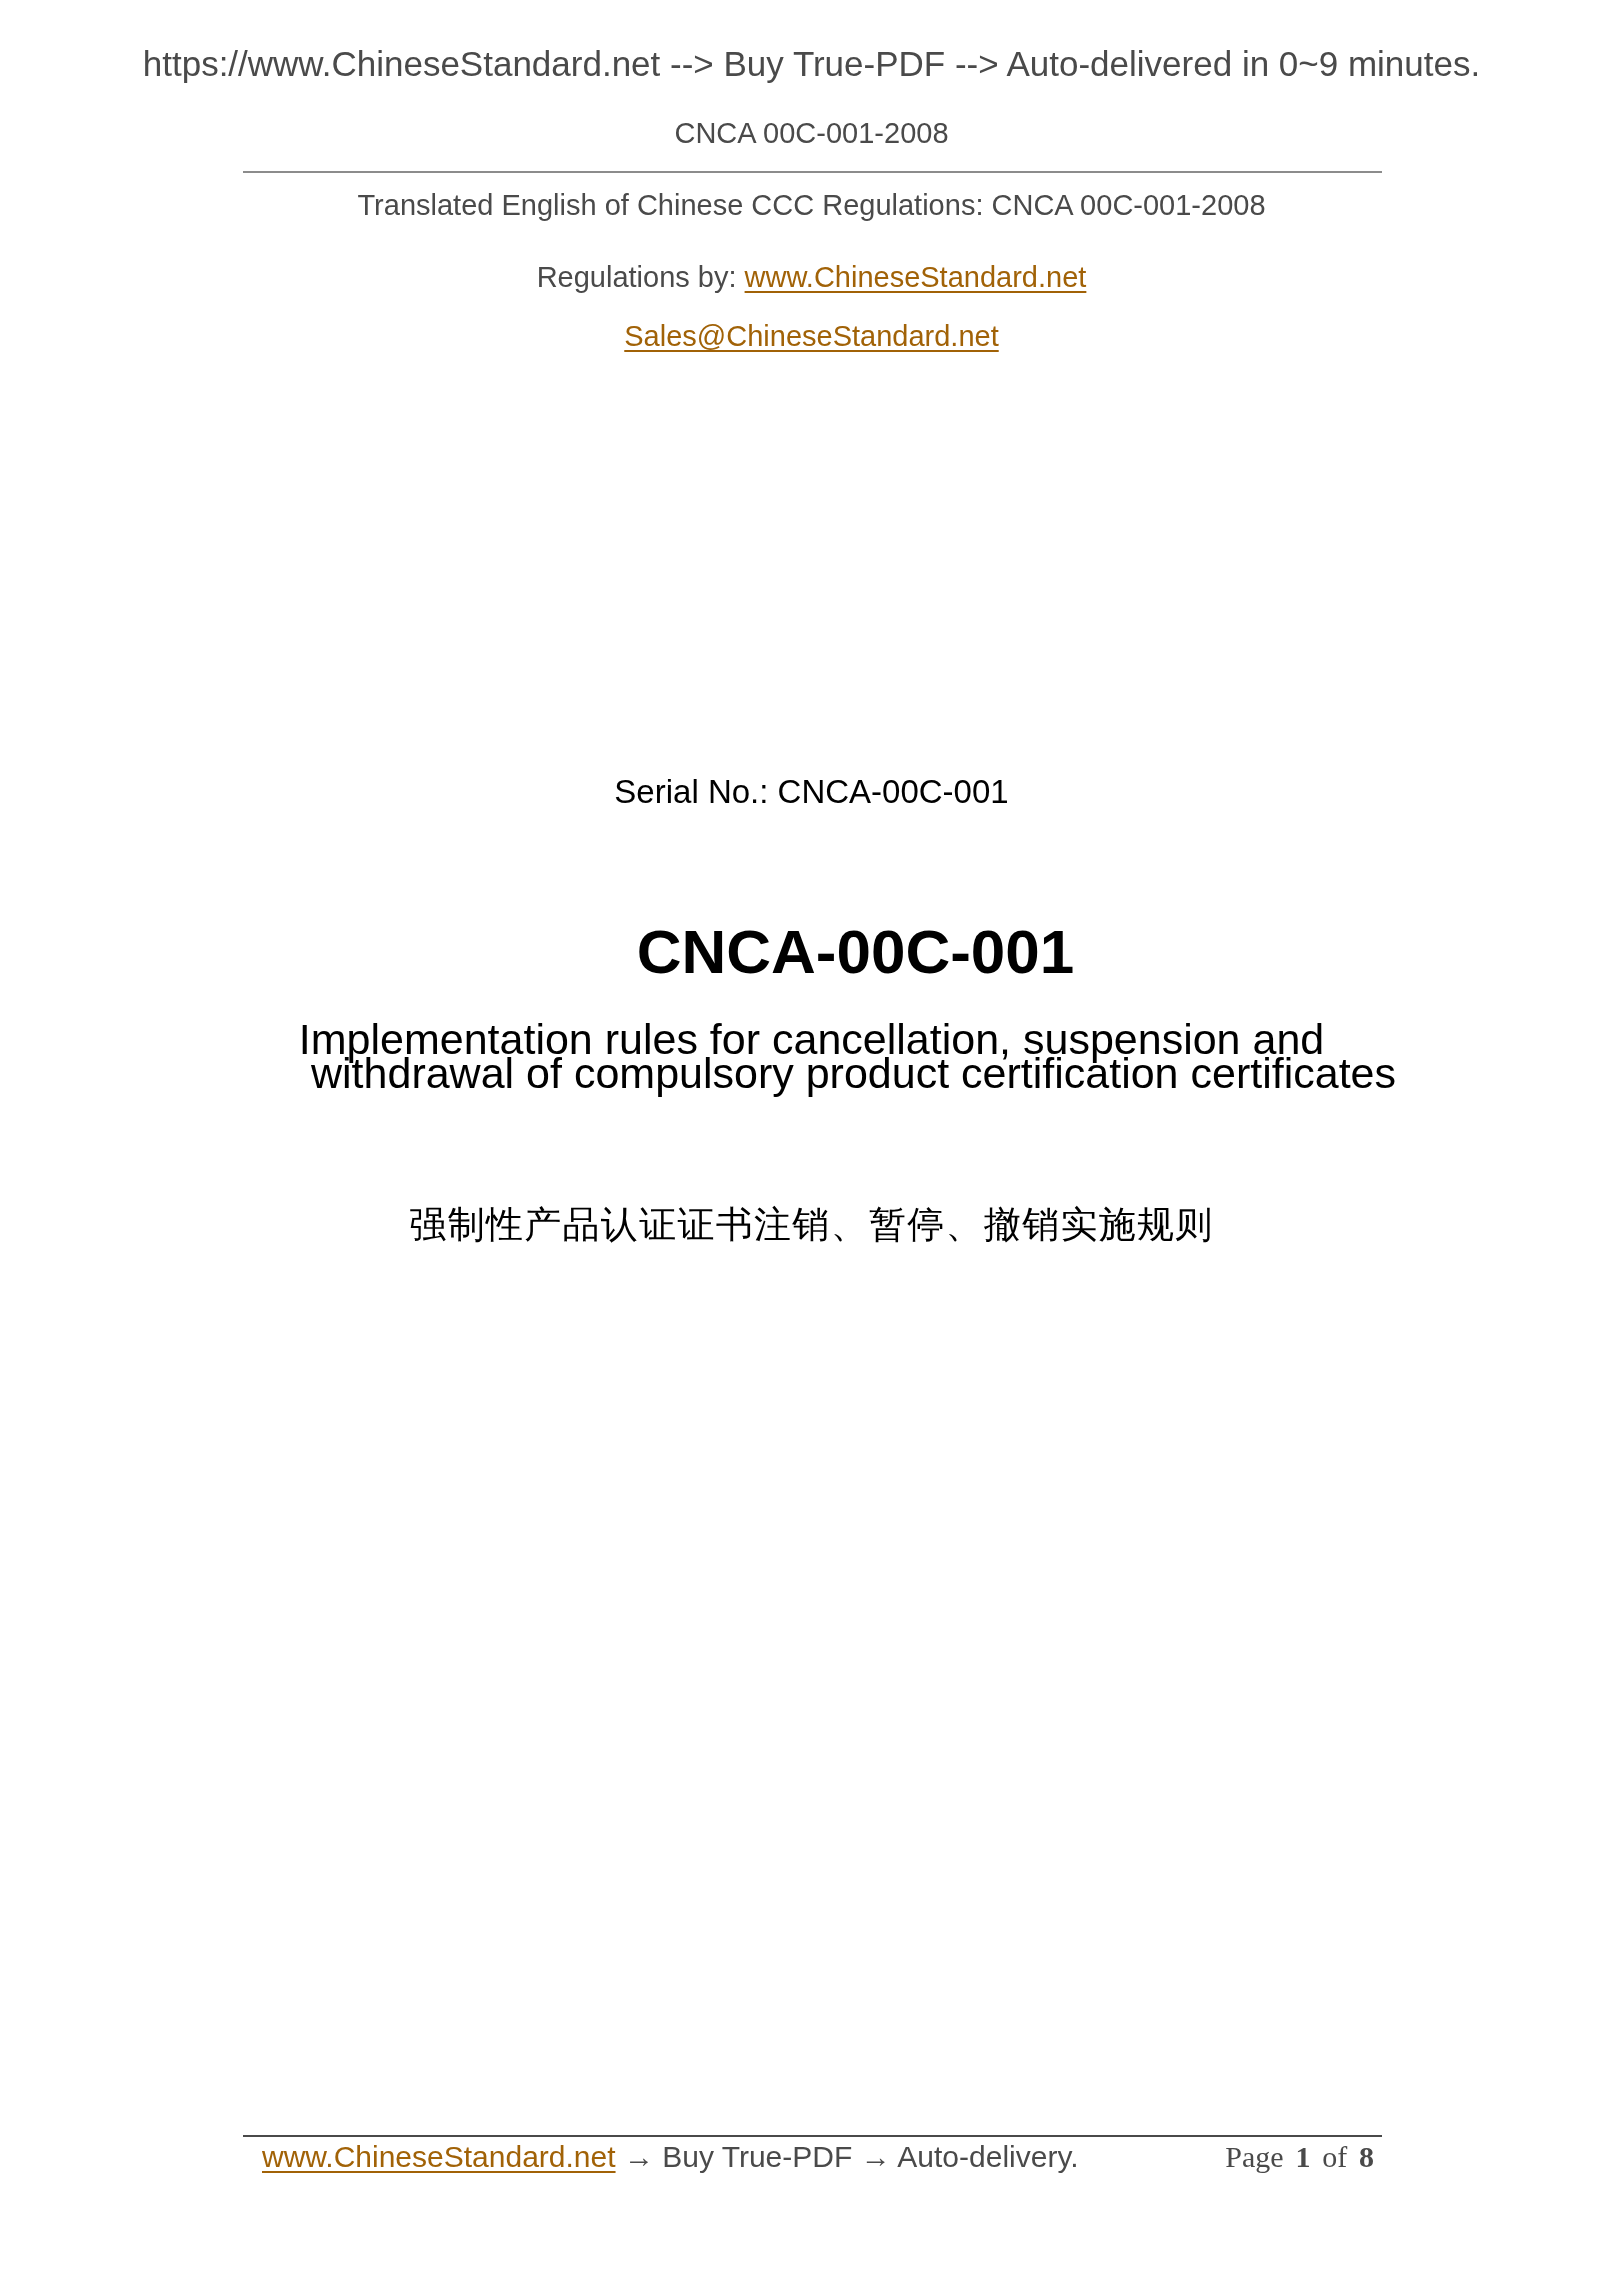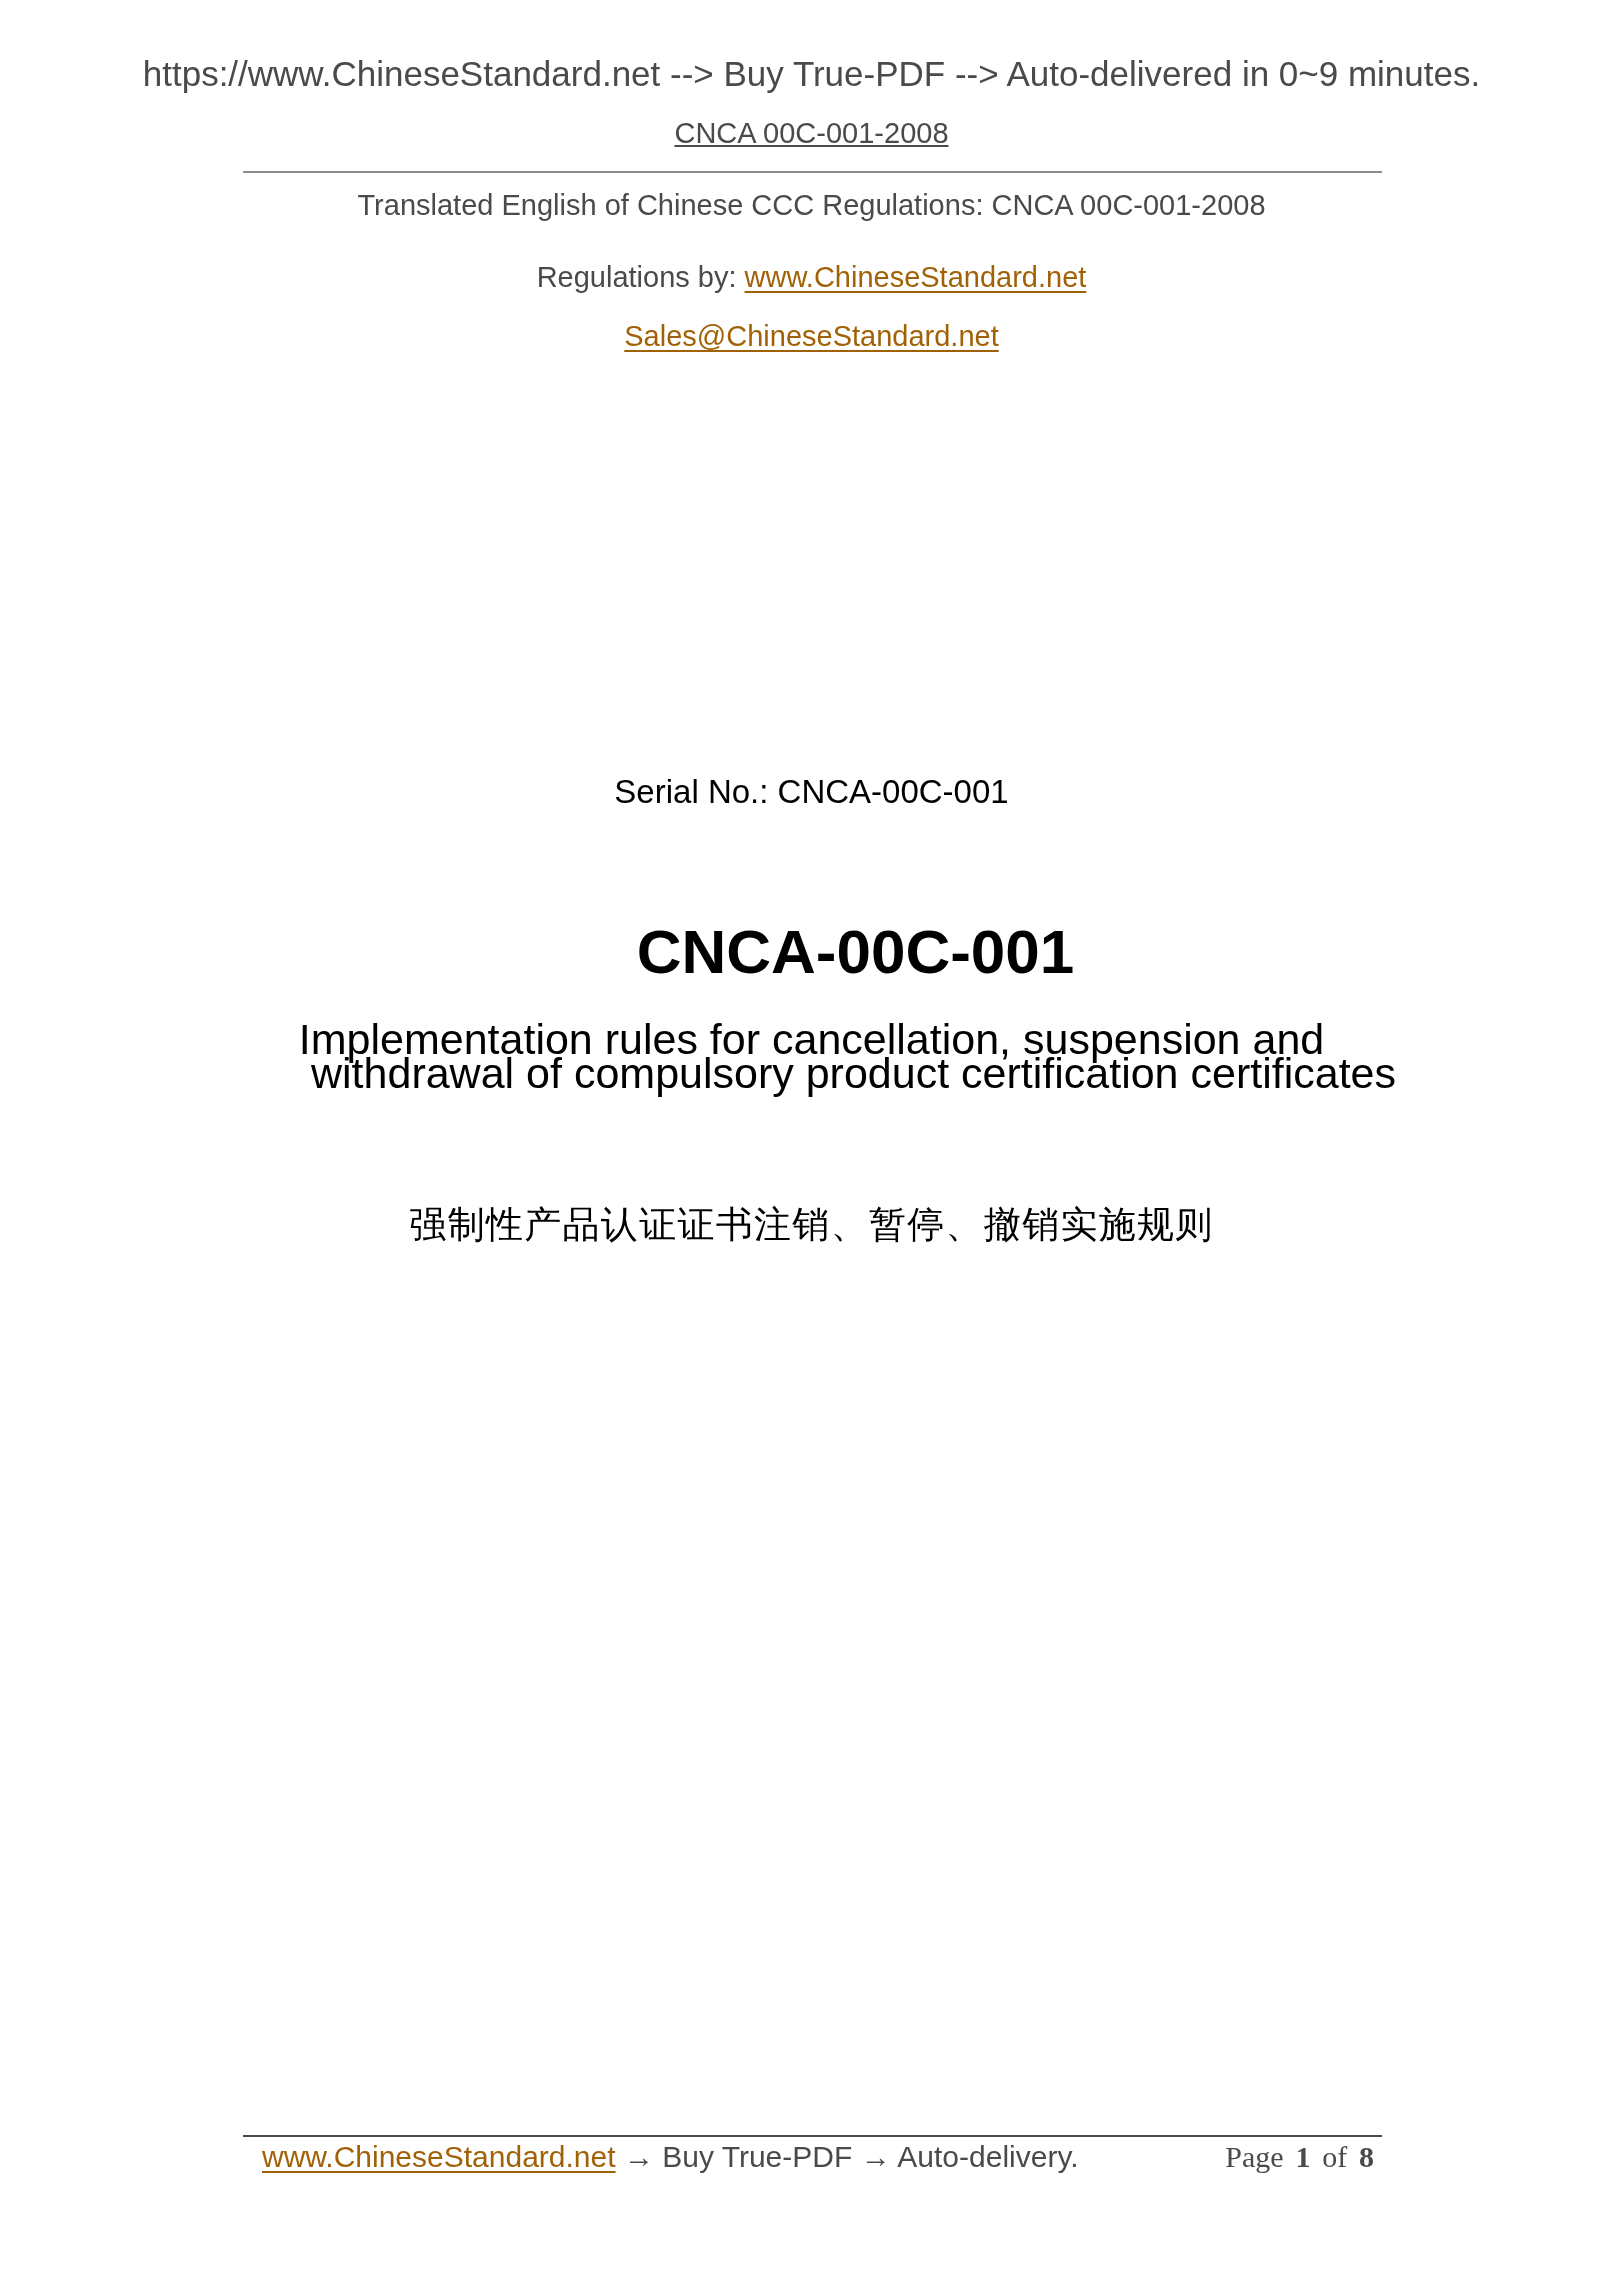--- a/index.html
+++ b/index.html
@@ -1,21 +1,21 @@
 <!DOCTYPE html>
 <html style="font-size:10.5px"><head>
 <meta charset="utf-8">
 <style>
   html, body { margin:0; padding:0; background:#ffffff; }
   body { width:1623px; height:2295px; position:relative; overflow:hidden;
          font-family:"Liberation Sans", sans-serif; color:#000; }
   .abs { position:absolute; left:0; width:1623px; text-align:center; white-space:nowrap; }
   .gray { color:#4a4a4a; }
-  .top-banner { top:43px; font-size:35px; line-height:42px;margin-top:10px; }
-  .doc-code { top:116px; font-size:29px; line-height:34px;text-decoration:underline; }
+  .top-banner { top:43px; font-size:35px; line-height:42px; }
+  .doc-code { top:116px; font-size:29px; line-height:34px; }
   .hr-top { position:absolute; left:243px; width:1139px; top:171px; height:2px; background:#8c8c8c; }
   .translated-line { top:188px; font-size:29px; line-height:35px; }
   .translated-by { top:260px; font-size:29px; line-height:35px; }
   .sales { top:319px; font-size:29px; line-height:35px; }
   a.link { color:#a16207; text-decoration:underline; text-decoration-thickness:2px; text-underline-offset:3.9px; }
   .serial { top:772px; font-size:33px; line-height:39px; }
   .big-code { top:916px; font-size:62px; line-height:72px; font-weight:bold;padding-left:44px; }
   .title1 { top:1014px; font-size:43px; line-height:51px; }
   .title2 { top:1048px; font-size:43px; line-height:51px;padding-left:42px; }
   .cn-title { top:1203px; font-size:37px; line-height:44px; font-family:"DejaVu Sans", sans-serif; letter-spacing:1.3px;text-align:center; }

